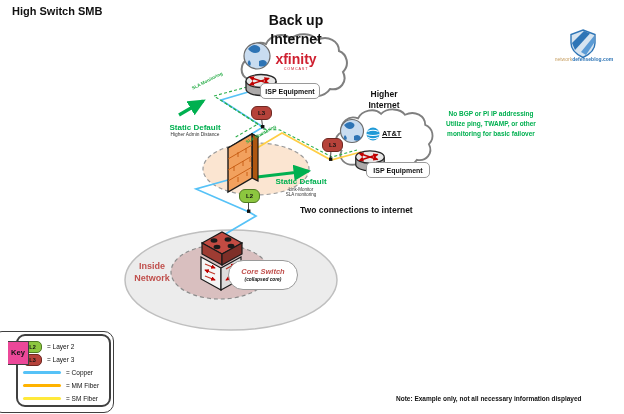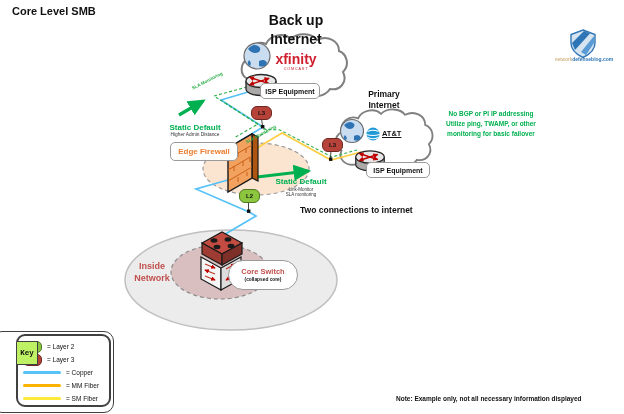--- a/index.html
+++ b/index.html
@@ -141,39 +141,39 @@
       </g>
     </g>
 
     <g>
       <path d="M583,30 l12,4.5 v8.5 c0,7.5 -5.5,11.5 -12,14.5 c-6.5,-3 -12,-7 -12,-14.5 v-8.5 Z" fill="#d6e4f0" stroke="#2e75b6" stroke-width="1.4"></path>
       <polygon points="572,43 584,31 590,33.5 575,50" fill="#2e75b6"></polygon>
       <polygon points="586,55 594,43 594,36 581,52" fill="#5b9bd5"></polygon>
     </g>
   </svg>
 
-  <div class="abs bold" style="left:12px;top:5px;font-size:11px;">Core Level SMB</div>
+  <div class="abs bold" style="left:12px;top:5px;font-size:11px;">High Switch SMB</div>
 
   <div class="abs ctr" style="left:540px;top:56px;width:88px;font-size:5px;"><span style="color:#c8a165;">network</span><span class="bold" style="color:#2e75b6;">defenseblog.com</span></div>
 
   <div class="abs ctr bold" style="left:268px;top:11px;width:56px;font-size:14px;line-height:1.35;">
     <div>Back up</div>
     <div>Internet</div>
   </div>
   <div class="abs ctr" style="left:274px;top:52px;width:44px;line-height:1.1;">
     <div class="bold" style="font-size:14px;color:#cf2030;">xfinity</div>
     <div style="font-size:3.8px;color:#cf2030;letter-spacing:0.8px;">COMCAST</div>
   </div>
   <div class="whitebox bold" style="left:260px;top:83px;width:58px;height:14px;font-size:7px;">
     <span>ISP Equipment</span>
   </div>
   <div class="pill l3" style="left:251px;top:106px;width:19px;height:12px;">L3</div>
 
   <div class="abs ctr bold" style="left:356px;top:89px;width:56px;font-size:8.5px;line-height:1.35;">
-    <div>Primary</div>
+    <div>Higher</div>
     <div>Internet</div>
   </div>
   <div class="abs bold" style="left:382px;top:129px;font-size:7.5px;text-decoration:underline;">AT&amp;T</div>
   <div class="whitebox bold" style="left:366px;top:162px;width:62px;height:14px;font-size:7px;">
     <span>ISP Equipment</span>
   </div>
   <div class="pill l3" style="left:322px;top:138px;width:19px;height:12px;">L3</div>
 
   <div class="abs ctr bold green" style="left:443px;top:109px;width:96px;font-size:6.5px;line-height:1.55;">
     <div>No BGP or PI IP addressing</div>
@@ -182,39 +182,36 @@
   </div>
 
   <div class="abs ctr" style="left:164px;top:123px;width:62px;line-height:1.15;">
     <div class="bold green" style="font-size:8px;">Static Default</div>
     <div style="font-size:4.8px;color:#333;">Higher Admin Distance</div>
   </div>
 
   <div class="sla" style="left:192px;top:86px;transform:rotate(-27deg);">SLA Monitoring</div>
   <div class="sla" style="left:246px;top:140px;transform:rotate(-29deg);">SLA Monitoring</div>
 
-  <div class="whitebox bold" style="left:170px;top:142px;width:66px;height:17px;font-size:8px;color:#ed7d31;border-width:1.5px;">
-    <span>Edge Firewall</span>
-  </div>
 
   <div class="abs ctr" style="left:270px;top:177px;width:62px;line-height:1.2;">
     <div class="bold green" style="font-size:8px;">Static Default</div>
     <div style="font-size:4.5px;color:#333;">Link-Monitor</div>
     <div style="font-size:4.5px;color:#333;">SLA monitoring</div>
   </div>
 
   <div class="pill l2" style="left:239px;top:189px;width:19px;height:12px;">L2</div>
 
   <div class="abs ctr bold darkred" style="left:126px;top:261px;width:52px;font-size:9px;line-height:1.3;">
     <div>Inside</div>
     <div>Network</div>
   </div>
 
   <div class="abs bold" style="left:300px;top:205px;font-size:8.5px;">Two connections to internet</div>
-  <div class="whitebox" style="left:228px;top:260px;width:68px;height:28px;border-width:1.5px;border-radius:15px;line-height:1.3;">
+  <div class="whitebox" style="left:228px;top:260px;width:68px;height:28px;border-width:1.5px;border-radius:15px;line-height:1.3;font-style:italic;">
     <div class="bold darkred" style="font-size:7.5px;">Core Switch</div>
     <div class="bold" style="font-size:4.8px;color:#111;">(collapsed core)</div>
   </div>
 
   <div>
     <div class="abs" style="left:-8px;top:331px;width:120px;height:80px;border:1.5px solid #404040;border-radius:10px;background:#fff;"></div>
     <div class="abs" style="left:16px;top:334px;width:95px;height:73px;border:2px solid #404040;border-radius:9px;background:#fff;padding-top:6px;box-sizing:border-box;">
       <div class="keyrow">
         <span class="keybadge" style="background:#8cc63f;border:1.2px solid #4f7a23;">L2</span>
         <span style="font-size:6.5px;">= Layer 2</span>
@@ -229,18 +226,18 @@
       </div>
       <div class="keyrow">
         <span class="swatch" style="background:#ffb300;"></span>
         <span style="font-size:6.5px;">= MM Fiber</span>
       </div>
       <div class="keyrow">
         <span class="swatch" style="background:#ffe93b;"></span>
         <span style="font-size:6.5px;">= SM Fiber</span>
       </div>
     </div>
-    <div class="abs bold ctr" style="left:17px;top:341px;width:20px;height:22px;border:1.5px solid #404040;border-left:none;background:#bef264;font-size:7.5px;line-height:22px;font-family:Liberation Mono, monospace;">Key</div>
+    <div class="abs bold ctr" style="left:8px;top:341px;width:20px;height:22px;border:1.5px solid #404040;border-left:none;background:#ec4899;font-size:7.5px;line-height:22px;">Key</div>
   </div>
 
   <div class="abs bold" style="left:396px;top:395px;font-size:6.5px;">Note: Example only, not all necessary information displayed</div>
 
 </div>
 
 </body></html>

